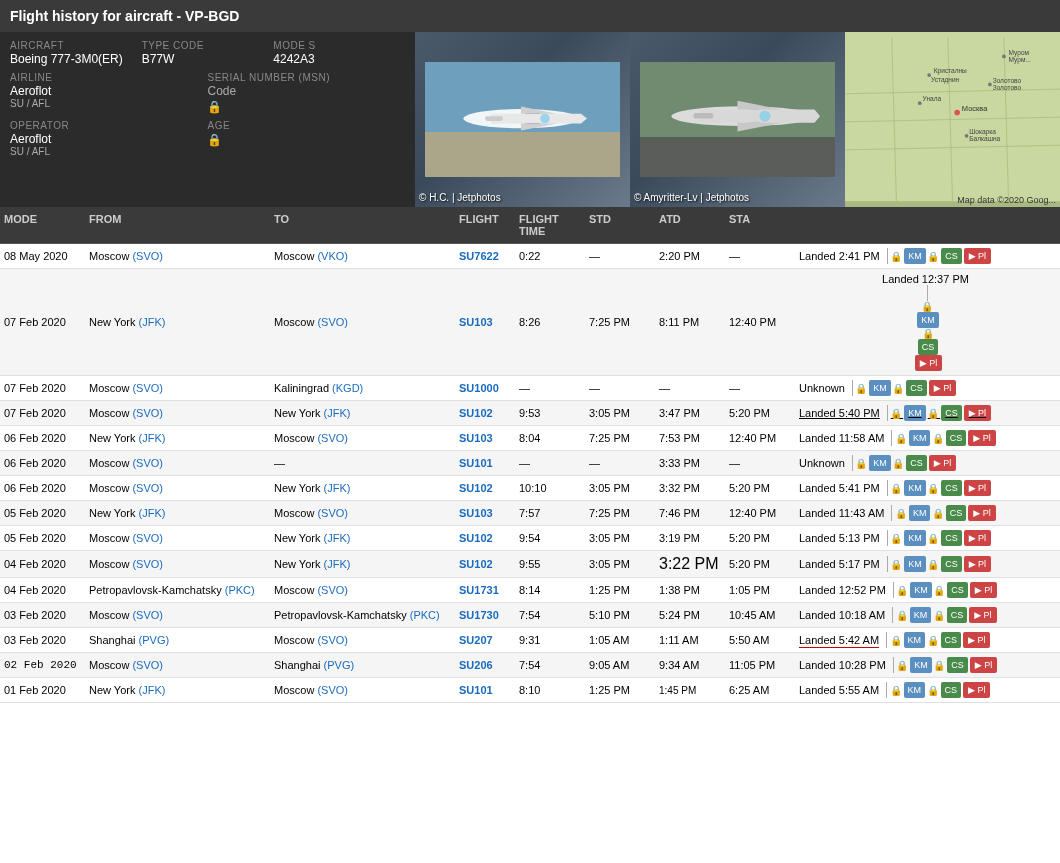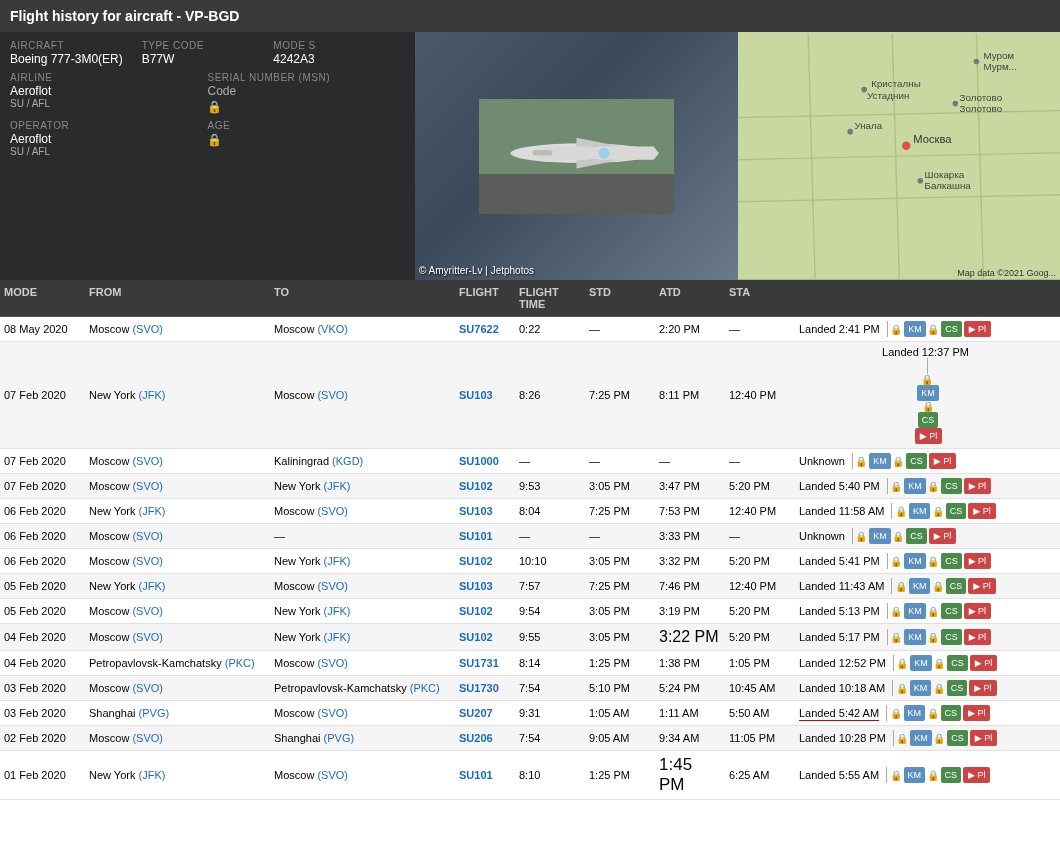--- a/index.html
+++ b/index.html
@@ -199,20 +199,43 @@
       </div>
       <div class="info-col">
         <div class="info-label">AGE</div>
         <div class="lock-icon">🔒</div>
       </div>
     </div>
   </div>
 
   <div class="right-panel">
 
+    <div class="photo-box">
+      <div class="photo-placeholder">
+
+        <svg width="195" height="115" viewBox="0 0 195 115">
+          <rect width="195" height="115" fill="#4a5a7a"></rect>
+
+          <rect width="195" height="70" fill="#87CEEB" opacity="0.6"></rect>
+
+          <rect y="70" width="195" height="45" fill="#d4c490" opacity="0.7"></rect>
+
+          <g transform="translate(30,35) scale(1.2)">
+            <ellipse cx="55" cy="18" rx="48" ry="8" fill="#fff" opacity="0.9"></ellipse>
+            <ellipse cx="65" cy="18" rx="12" ry="5" fill="#1a3a6a" opacity="0.8"></ellipse>
+            <polygon points="30,14 105,14 110,18 105,22 30,22" fill="#e8e8e8"></polygon>
+            <polygon points="55,8 85,14 55,14" fill="#d0d0d0"></polygon>
+            <polygon points="55,22 85,22 55,28" fill="#d0d0d0"></polygon>
+            <circle cx="75" cy="18" r="4" fill="#87CEEB" opacity="0.8"></circle>
+            <rect x="25" y="16" width="15" height="4" fill="#ccc" rx="2"></rect>
+          </g>
+        </svg>
+      </div>
+      <div class="photo-caption">© H.C. | Jetphotos</div>
+    </div>
 
     <div class="photo-box">
       <div class="photo-placeholder">
         <svg width="195" height="115" viewBox="0 0 195 115">
           <rect width="195" height="115" fill="#5a6a5a"></rect>
 
           <rect width="195" height="75" fill="#7a9a7a" opacity="0.7"></rect>
 
           <rect y="75" width="195" height="40" fill="#5a5a5a" opacity="0.8"></rect>
 
@@ -254,21 +277,21 @@
           <text x="175" y="26" font-size="7" fill="#444">Мурм...</text>
           <circle cx="155" cy="50" r="2" fill="#777"></circle>
           <text x="158" y="48" font-size="7" fill="#444">Золотово</text>
           <text x="158" y="56" font-size="7" fill="#444">Золотово</text>
           <circle cx="130" cy="105" r="2" fill="#777"></circle>
           <text x="133" y="103" font-size="7" fill="#444">Шокарка</text>
           <text x="133" y="111" font-size="7" fill="#444">Балкашна</text>
           <circle cx="80" cy="70" r="2" fill="#777"></circle>
           <text x="83" y="68" font-size="7" fill="#444">Унала</text>
         </svg>
-        <div class="map-label">Map data ©2021 Goog...</div>
+        <div class="map-label">Map data ©2020 Goog...</div>
       </div>
     </div>
   </div>
 </div>
 
 <div class="table-section">
 
   <div class="table-header-row">
     <div class="cell col-date">MODE</div>
     <div class="cell col-from">FROM</div>
@@ -340,21 +363,21 @@
   </div>
       <div class="table-row" style="background: rgb(245, 245, 245);">
     <div class="cell col-date" style="font-size:11px;">07 Feb 2020</div>
     <div class="cell col-from" style="font-size:11px;">Moscow <span style="color:#1a6bbf;cursor:pointer;">(SVO)</span></div>
     <div class="cell col-to" style="font-size:11px;">New York <span style="color:#1a6bbf;cursor:pointer;">(JFK)</span></div>
     <div class="cell col-flight" style="font-size:11px;color:#1a6bbf;font-weight:bold;cursor:pointer;">SU102</div>
     <div class="cell col-ftime" style="font-size:11px;">9:53</div>
     <div class="cell col-std" style="font-size:11px;">3:05 PM</div>
     <div class="cell col-atd" style="font-size:11px;">3:47 PM</div>
     <div class="cell col-sta" style="font-size:11px;">5:20 PM</div>
-    <div class="cell col-status" style="font-size:11px;display:flex;align-items:center;">
+    <div class="cell col-status" style="font-size:11px;display:flex;align-items:center;text-decoration:underline;">
       <span style="margin-right:4px;">Landed 5:40 PM</span>
       <span style="width:1px;background:#aaa;height:16px;display:inline-block;margin:0 3px;"></span>
       <span style="color:#f0c040;font-size:10px;">🔒</span>
       <button style="background:#5a8fbf;color:#fff;border:none;padding:1px 4px;font-size:9px;cursor:pointer;margin-left:1px;border-radius:2px;height:16px;">KM</button>
       <span style="color:#f0c040;font-size:10px;margin-left:2px;">🔒</span>
       <button style="background:#4a8a4a;color:#fff;border:none;padding:1px 4px;font-size:9px;cursor:pointer;margin-left:1px;border-radius:2px;height:16px;">CS</button>
       <button style="background:#cc4444;color:#fff;border:none;padding:1px 5px;font-size:9px;cursor:pointer;margin-left:2px;border-radius:2px;height:16px;">▶ Pl</button>
     </div>
   </div>
       <div class="table-row" style="background: rgb(255, 255, 255);">
@@ -522,21 +545,21 @@
       <span style="margin-right:4px;"><span style="border-bottom:2px solid #cc0000;padding-bottom:1px;">Landed 5:42 AM</span></span>
       <span style="width:1px;background:#aaa;height:16px;display:inline-block;margin:0 3px;"></span>
       <span style="color:#f0c040;font-size:10px;">🔒</span>
       <button style="background:#5a8fbf;color:#fff;border:none;padding:1px 4px;font-size:9px;cursor:pointer;margin-left:1px;border-radius:2px;height:16px;">KM</button>
       <span style="color:#f0c040;font-size:10px;margin-left:2px;">🔒</span>
       <button style="background:#4a8a4a;color:#fff;border:none;padding:1px 4px;font-size:9px;cursor:pointer;margin-left:1px;border-radius:2px;height:16px;">CS</button>
       <button style="background:#cc4444;color:#fff;border:none;padding:1px 5px;font-size:9px;cursor:pointer;margin-left:2px;border-radius:2px;height:16px;">▶ Pl</button>
     </div>
   </div>
       <div class="table-row" style="background: rgb(245, 245, 245);">
-    <div class="cell col-date" style="font-size:11px;">02 Feb 2020</div>
+    <div class="cell col-date" style="font-size:11px;font-family:Liberation Mono, monospace;">02 Feb 2020</div>
     <div class="cell col-from" style="font-size:11px;">Moscow <span style="color:#1a6bbf;cursor:pointer;">(SVO)</span></div>
     <div class="cell col-to" style="font-size:11px;">Shanghai <span style="color:#1a6bbf;cursor:pointer;">(PVG)</span></div>
     <div class="cell col-flight" style="font-size:11px;color:#1a6bbf;font-weight:bold;cursor:pointer;">SU206</div>
     <div class="cell col-ftime" style="font-size:11px;">7:54</div>
     <div class="cell col-std" style="font-size:11px;">9:05 AM</div>
     <div class="cell col-atd" style="font-size:11px;">9:34 AM</div>
     <div class="cell col-sta" style="font-size:11px;">11:05 PM</div>
     <div class="cell col-status" style="font-size:11px;display:flex;align-items:center;">
       <span style="margin-right:4px;">Landed 10:28 PM</span>
       <span style="width:1px;background:#aaa;height:16px;display:inline-block;margin:0 3px;"></span>
@@ -547,21 +570,21 @@
       <button style="background:#cc4444;color:#fff;border:none;padding:1px 5px;font-size:9px;cursor:pointer;margin-left:2px;border-radius:2px;height:16px;">▶ Pl</button>
     </div>
   </div>
       <div class="table-row" style="background: rgb(255, 255, 255);">
     <div class="cell col-date" style="font-size:11px;">01 Feb 2020</div>
     <div class="cell col-from" style="font-size:11px;">New York <span style="color:#1a6bbf;cursor:pointer;">(JFK)</span></div>
     <div class="cell col-to" style="font-size:11px;">Moscow <span style="color:#1a6bbf;cursor:pointer;">(SVO)</span></div>
     <div class="cell col-flight" style="font-size:11px;color:#1a6bbf;font-weight:bold;cursor:pointer;">SU101</div>
     <div class="cell col-ftime" style="font-size:11px;">8:10</div>
     <div class="cell col-std" style="font-size:11px;">1:25 PM</div>
-    <div class="cell col-atd" style="font-size:17px;">1:45 PM</div>
+    <div class="cell col-atd" style="font-size:10px;">1:45 PM</div>
     <div class="cell col-sta" style="font-size:11px;">6:25 AM</div>
     <div class="cell col-status" style="font-size:11px;display:flex;align-items:center;">
       <span style="margin-right:4px;">Landed 5:55 AM</span>
       <span style="width:1px;background:#aaa;height:16px;display:inline-block;margin:0 3px;"></span>
       <span style="color:#f0c040;font-size:10px;">🔒</span>
       <button style="background:#5a8fbf;color:#fff;border:none;padding:1px 4px;font-size:9px;cursor:pointer;margin-left:1px;border-radius:2px;height:16px;">KM</button>
       <span style="color:#f0c040;font-size:10px;margin-left:2px;">🔒</span>
       <button style="background:#4a8a4a;color:#fff;border:none;padding:1px 4px;font-size:9px;cursor:pointer;margin-left:1px;border-radius:2px;height:16px;">CS</button>
       <button style="background:#cc4444;color:#fff;border:none;padding:1px 5px;font-size:9px;cursor:pointer;margin-left:2px;border-radius:2px;height:16px;">▶ Pl</button>
     </div>

